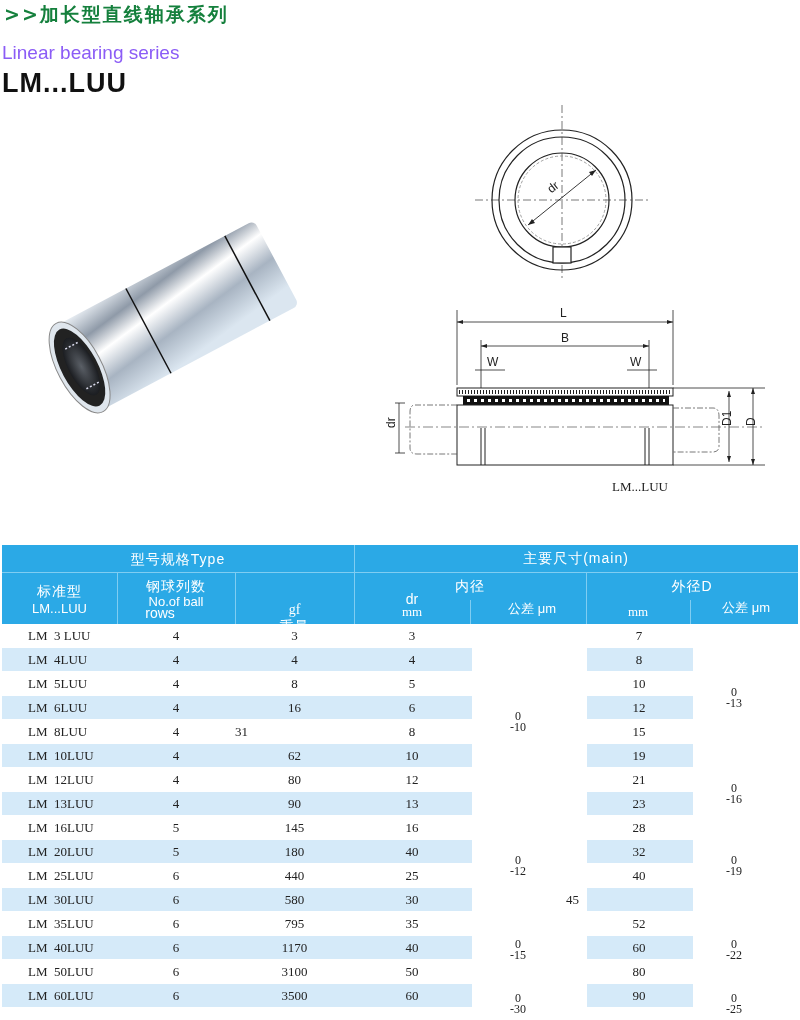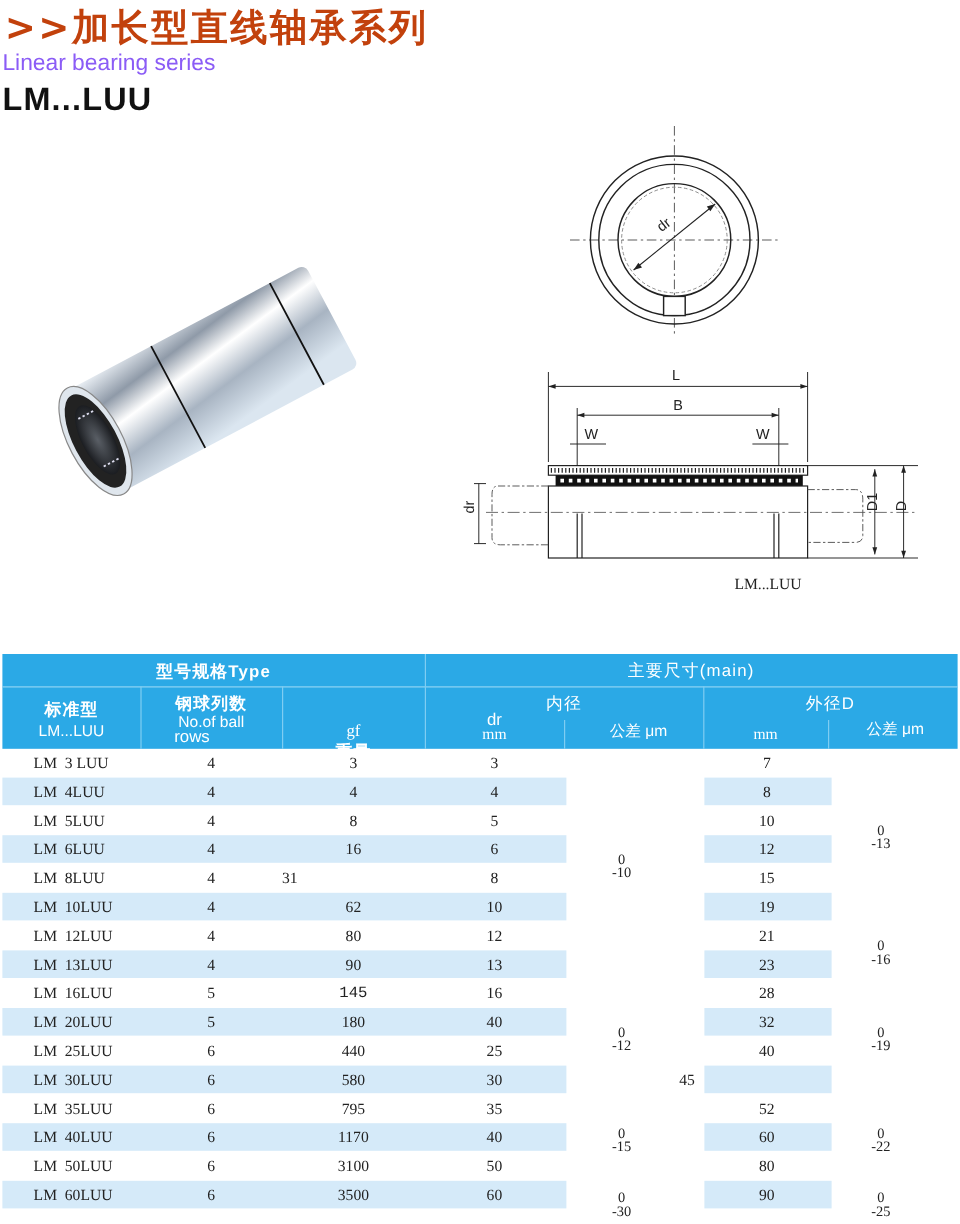--- a/index.html
+++ b/index.html
@@ -1,32 +1,32 @@
 <!DOCTYPE html>
 <html><head>
 <meta charset="utf-8">
 <style>
   html, body { margin: 0; padding: 0; background: #ffffff; }
   body { width: 800px; height: 1020px; position: relative; overflow: hidden; font-family: "DejaVu Sans", sans-serif; }
-  .title-cn { position: absolute; left: 4px; top: 2px; font-size: 31px; font-weight: bold; color: #c2410c; letter-spacing: 2px; }
+  .title-cn { position: absolute; left: 4px; top: 2px; font-size: 19px; font-weight: bold; color: #15803d; letter-spacing: 2px; }
   .title-en { position: absolute; left: 2px; top: 42px; font-size: 19px; color: #8b5cf6; font-family: "Liberation Sans", sans-serif; }
   .title-model { position: absolute; left: 2px; top: 68px; font-size: 27px; font-weight: bold; color: #111; font-family: "Liberation Sans", sans-serif; letter-spacing: 1px; }
 
   .photo { position: absolute; left: 30px; top: 200px; width: 270px; height: 240px; }
   .drawing-front { position: absolute; left: 470px; top: 100px; width: 185px; height: 185px; }
   .drawing-side { position: absolute; left: 375px; top: 300px; width: 395px; height: 200px; }
   .drawing-caption { position: absolute; left: 612px; top: 479px; font-family: "Liberation Serif", serif; font-size: 13px; color: #222; }
 
   .table { position: absolute; left: 0; top: 545px; width: 800px; }
   .hdr { position: absolute; background: #2ba9e6; color: #fff; }
   .hdr1 { top: 0; height: 27px; }
   .hdr2 { top: 27px; height: 52px; }
   .vline { position: absolute; width: 1px; background: #7fcdf2; }
   .hcell { position: absolute; text-align: center; color: #fff; font-family: "Liberation Sans", sans-serif; }
-  .hcell.cn { font-size: 14px; font-weight: bold; letter-spacing: 1px; }
+  .hcell.cn { font-size: 14px; font-weight: normal; letter-spacing: 1px; }
   .hcell.en { font-size: 13px; line-height: 12px; }
   .hcell.serif { font-family: "Liberation Serif", serif; font-size: 13px; }
 
   .row { position: absolute; left: 0; width: 800px; height: 24px; }
   .stripe-a { position: absolute; top: 0; left: 2px; width: 470px; height: 23px; background: #d5eaf9; }
   .stripe-b { position: absolute; top: 0; left: 587px; width: 106px; height: 23px; background: #d5eaf9; }
   .cell { position: absolute; top: 4px; font-family: "Liberation Serif", serif; font-size: 13px; color: #222; text-align: center; }
   .tol { position: absolute; font-family: "Liberation Serif", serif; font-size: 12px; color: #222; text-align: center; line-height: 11px; width: 40px; }
 </style>
 </head>
@@ -230,21 +230,21 @@
         <div class="stripe-b"></div>
         <div class="cell" style="left: 28px; width: 100px; text-align: left; white-space: pre;">LM  13LUU</div>
         <div class="cell" style="left: 117px; width: 118px; text-align: center;">4</div>
         <div class="cell" style="left: 235px; width: 119px; text-align: center;">90</div>
         <div class="cell" style="left: 354px; width: 116px; text-align: center;">13</div>
         <div class="cell" style="left: 586px; width: 106px; text-align: center;">23</div>
       </div>
       <div class="row" style="top: 271px;">
         <div class="cell" style="left: 28px; width: 100px; text-align: left; white-space: pre;">LM  16LUU</div>
         <div class="cell" style="left: 117px; width: 118px; text-align: center;">5</div>
-        <div class="cell" style="left: 235px; width: 119px; text-align: center; font-family: Liberation Mono, monospace;">145</div>
+        <div class="cell" style="left: 235px; width: 119px; text-align: center;">145</div>
         <div class="cell" style="left: 354px; width: 116px; text-align: center;">16</div>
         <div class="cell" style="left: 586px; width: 106px; text-align: center;">28</div>
       </div>
       <div class="row" style="top: 295px;">
         <div class="stripe-a"></div>
         <div class="stripe-b"></div>
         <div class="cell" style="left: 28px; width: 100px; text-align: left; white-space: pre;">LM  20LUU</div>
         <div class="cell" style="left: 117px; width: 118px; text-align: center;">5</div>
         <div class="cell" style="left: 235px; width: 119px; text-align: center;">180</div>
         <div class="cell" style="left: 354px; width: 116px; text-align: center;">40</div>

